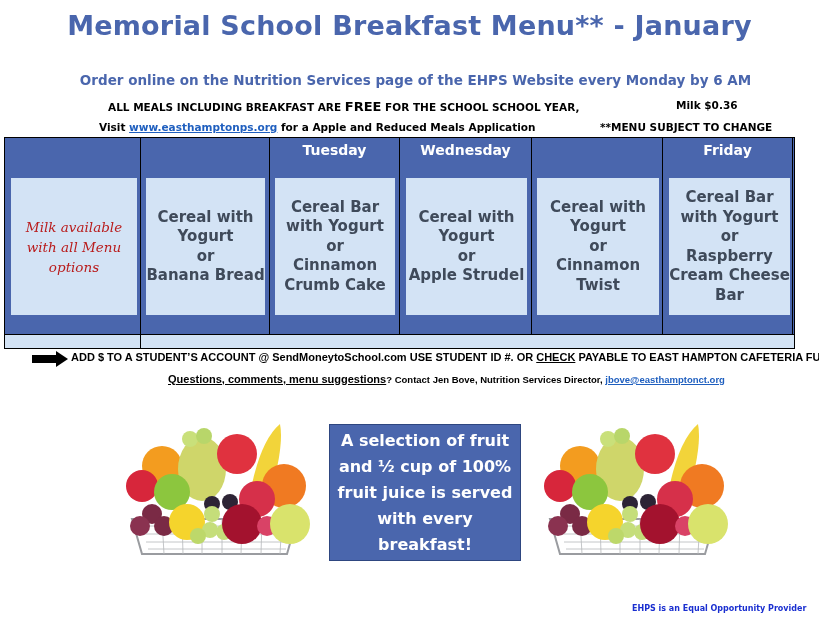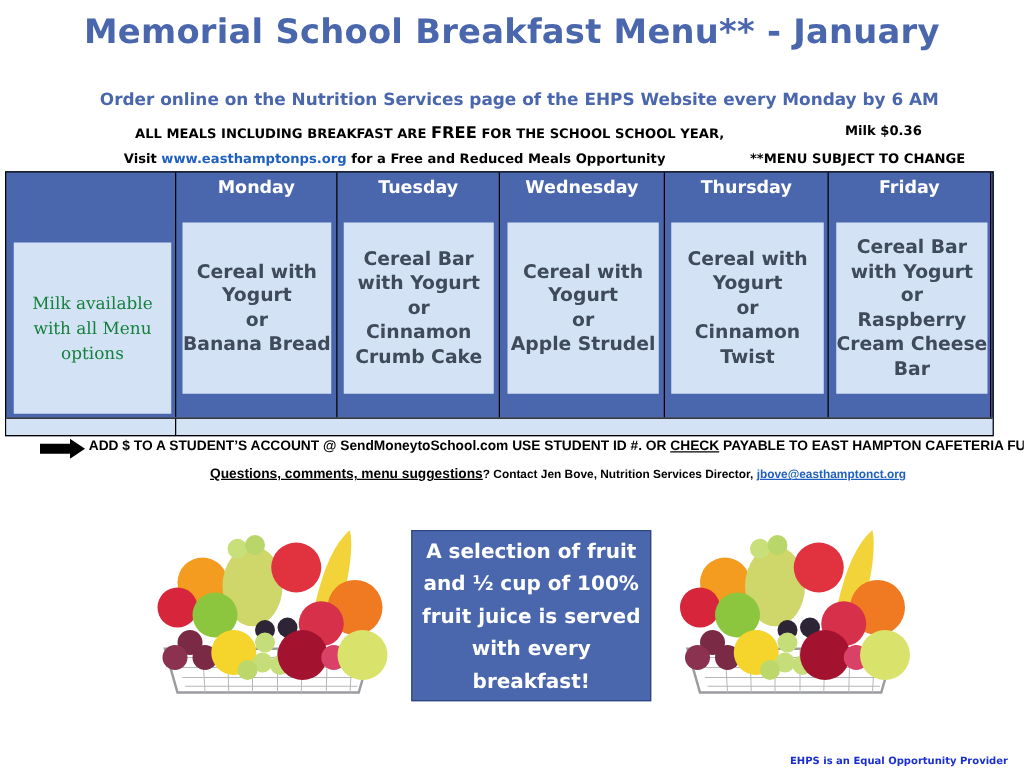--- a/index.html
+++ b/index.html
@@ -21,21 +21,21 @@
       white-space: nowrap;
     }
     .free-line .big { font-size: 13px; }
     .milk-price {
       position: absolute; left: 676px; top: 99px; font-size: 10.5px; font-weight: bold; color: #000;
     }
     .visit-line {
       position: absolute; left: 99px; top: 121px; font-size: 10.5px; font-weight: bold; color: #000;
       white-space: nowrap;
     }
-    .visit-line a { color: #1f5fbf; }
+    .visit-line a { color: #1f5fbf; text-decoration: underline; }
     .subject-change {
       position: absolute; left: 600px; top: 121px; font-size: 10.5px; font-weight: bold; color: #000;
     }
 
     
     .grid {
       position: absolute; left: 4px; top: 137px; width: 791px; height: 212px;
       border: 1.5px solid #000;
       background: #4a66ad;
     }
@@ -49,22 +49,22 @@
       color: #ffffff; font-weight: bold; font-size: 14px;
     }
     .cell {
       position: absolute; top: 40px; height: 137px;
       background: #d3e3f5;
       display: flex; align-items: center; justify-content: center; text-align: center;
       color: #3f4a5a; font-weight: bold; font-size: 15px; line-height: 19.5px;
       font-family: "DejaVu Sans", sans-serif; white-space: pre-line;
     }
     .cell.milk {
-      font-family: "DejaVu Serif", serif; font-weight: normal;
-      font-size: 13.5px; line-height: 20px; color: #15803d; margin-top: 16px;
+      font-family: "DejaVu Serif", serif; font-style: italic; font-weight: normal;
+      font-size: 13.5px; line-height: 20px; color: #b91c1c;
     }
     .bottom-row {
       position: absolute; left: 0; top: 196px; width: 100%; height: 14px;
       background: #d3e3f5; border-top: 1.5px solid #000;
     }
     .bottom-row .divider {
       position: absolute; left: 135px; top: 0; height: 100%; border-left: 1.5px solid #000;
     }
 
     
@@ -101,31 +101,30 @@
   </style>
 </head>
 <body>
 
 <div class="title">Memorial School Breakfast Menu** - January</div>
 <div class="subtitle">Order online on the Nutrition Services page of the EHPS Website every Monday by 6 AM</div>
 
 <div class="free-line"><span>ALL MEALS INCLUDING BREAKFAST ARE </span><span class="big">FREE</span><span> FOR THE SCHOOL SCHOOL YEAR,</span></div>
 <div class="milk-price">Milk $0.36</div>
 
-<div class="visit-line"><span>Visit </span><a>www.easthamptonps.org</a><span> for a Free and Reduced Meals Opportunity</span></div>
+<div class="visit-line"><span>Visit </span><a>www.easthamptonps.org</a><span> for a Apple and Reduced Meals Application</span></div>
 <div class="subject-change">**MENU SUBJECT TO CHANGE</div>
 
 <div class="grid">
   <div class="col" style="left:0; width:136px;">
     <div class="cell milk" style="left:6px; width:126px;">Milk available
 with all Menu
 options</div>
   </div>
   <div class="col" style="left:136px; width:129px;">
-    <div class="day-head">Monday</div>
     <div class="cell" style="left:5px; width:119px;">Cereal with
 Yogurt
 or
 Banana Bread</div>
   </div>
   <div class="col" style="left:265px; width:130px;">
     <div class="day-head">Tuesday</div>
     <div class="cell" style="left:5px; width:120px;">Cereal Bar
 with Yogurt
 or
@@ -133,21 +132,20 @@
 Crumb Cake</div>
   </div>
   <div class="col" style="left:395px; width:132px;">
     <div class="day-head">Wednesday</div>
     <div class="cell" style="left:6px; width:121px;">Cereal with
 Yogurt
 or
 Apple Strudel</div>
   </div>
   <div class="col" style="left:527px; width:131px;">
-    <div class="day-head">Thursday</div>
     <div class="cell" style="left:5px; width:122px;">Cereal with
 Yogurt
 or
 Cinnamon
 Twist</div>
   </div>
   <div class="col" style="left:658px; width:130px;">
     <div class="day-head">Friday</div>
     <div class="cell" style="left:6px; width:121px;">Cereal Bar
 with Yogurt

